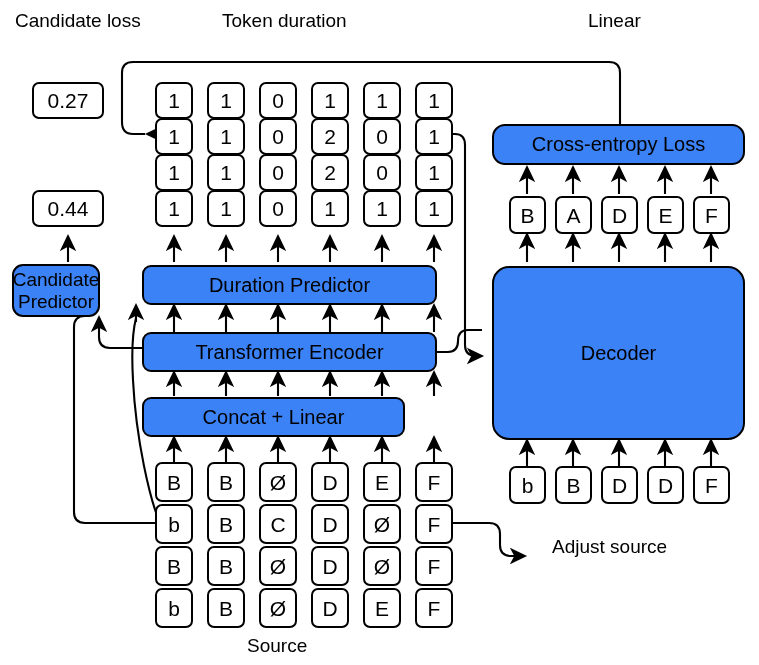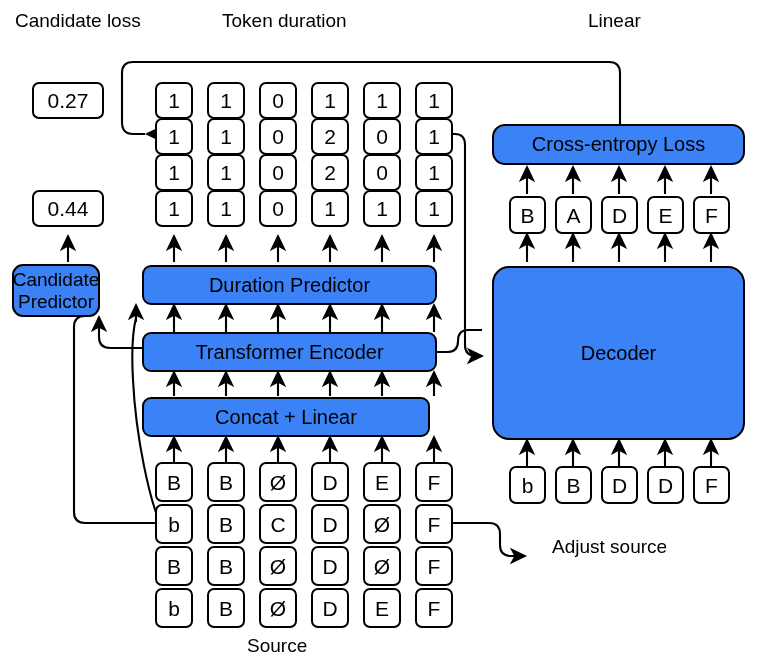--- a/index.html
+++ b/index.html
@@ -191,21 +191,21 @@
 
   <div class="bigbox two-line" style="left:12px; top:264px; width:88px; height:53px; flex-direction:column; font-size:19px;">
     <span>Candidate</span>
     <span>Predictor</span>
   </div>
 
   <div class="bigbox" style="left:142px; top:265px; width:295px; height:40px;">Duration Predictor</div>
 
   <div class="bigbox" style="left:142px; top:332px; width:295px; height:40px;">Transformer Encoder</div>
 
-  <div class="bigbox" style="left:142px; top:397px; width:288px; height:40px;">Concat + Linear</div>
+  <div class="bigbox" style="left:142px; top:397px; width:263px; height:40px;">Concat + Linear</div>
 
   <div class="bigbox decoder" style="left:492px; top:266px; width:253px; height:174px; flex-direction:column;">
     <span>Decoder</span>
   </div>
 
   <div class="cell" style="left:155px; top:462px; width:38px; height:40px;">B</div>
   <div class="cell" style="left:207px; top:462px; width:38px; height:40px;">B</div>
   <div class="cell" style="left:259px; top:462px; width:38px; height:40px;">Ø</div>
   <div class="cell" style="left:311px; top:462px; width:38px; height:40px;">D</div>
   <div class="cell" style="left:363px; top:462px; width:38px; height:40px;">E</div>

